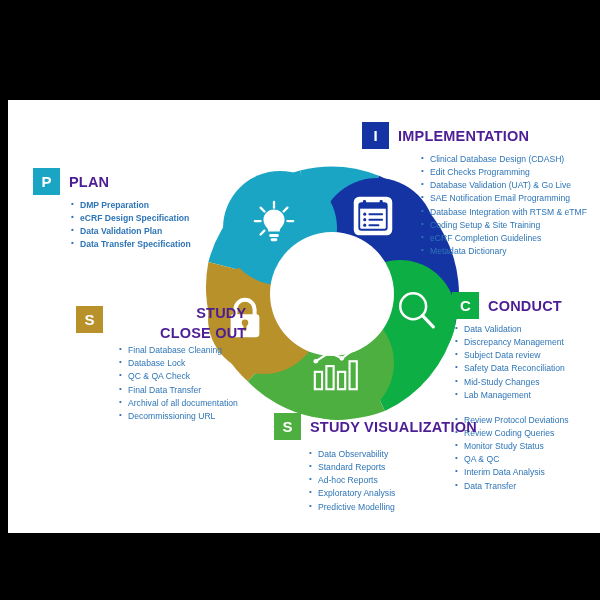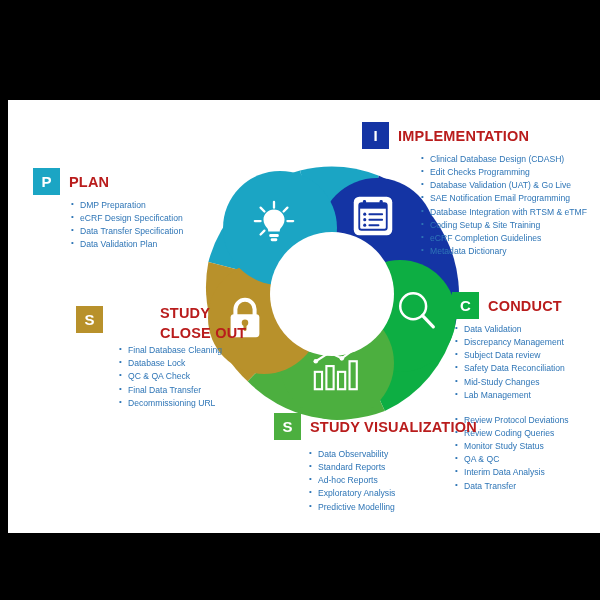--- a/index.html
+++ b/index.html
@@ -16,32 +16,32 @@
   #donut{position:absolute;left:196px;top:66px;width:256px;height:256px;}
   #donut .seg{position:absolute;left:0;top:0;width:256px;height:256px;}
   .wedge-icon{position:absolute;width:46px;height:46px;pointer-events:none;}
 
   
   .sect{position:absolute;}
   .badge{width:27px;height:27px;display:inline-flex;align-items:center;
          justify-content:center;color:#fff;font-weight:bold;font-size:15px;
          vertical-align:middle;}
   .head{display:flex;align-items:center;gap:9px;}
-  .head h2{margin:0;font-size:14.5px;font-weight:bold;color:#b91c1c;
-           letter-spacing:.2px;white-space:nowrap;}
+  .head h2{margin:0;font-size:14.5px;font-weight:bold;color:#4c1d95;
+           letter-spacing:.2px;white-space:nowrap;text-align:right;}
   .head.stack h2{line-height:1.35;margin-left:48px;}
   ul.items{margin:4px 0 0 0;padding:0;list-style:none;}
   ul.items li{font-size:8.6px;color:#2E75B6;line-height:1.53;
               white-space:nowrap;padding-left:9px;position:relative;}
   ul.items li:before{content:"•";position:absolute;left:0;top:-1px;
                      color:#2E75B6;font-size:8px;}
 
   
   #sec-plan{left:25px;top:68px;}
-  #sec-plan ul{margin-left:38px;}
+  #sec-plan ul{margin-left:38px;font-weight:bold;}
 
   #sec-impl{left:354px;top:22px;width:260px;}
   #sec-impl ul{margin-left:59px;}
 
   #sec-conduct{left:444px;top:192px;width:170px;}
   #sec-conduct ul{margin-left:3px;}
   #sec-conduct ul.second{margin-top:12px;}
 
   #sec-sv{left:266px;top:313px;width:230px;}
   #sec-sv ul{margin-left:35px;margin-top:8px;}
@@ -141,22 +141,22 @@
     </div>
 
     <div class="sect" id="sec-plan">
       <div class="head">
         <span class="badge" style="background:#1BA5C4;">P</span>
         <h2>PLAN</h2>
       </div>
       <ul class="items">
         <li>DMP Preparation</li>
         <li>eCRF Design Specification</li>
+        <li>Data Validation Plan</li>
         <li>Data Transfer Specification</li>
-        <li>Data Validation Plan</li>
       </ul>
     </div>
 
     <div class="sect" id="sec-impl">
       <div class="head">
         <span class="badge" style="background:#1434A4;">I</span>
         <h2>IMPLEMENTATION</h2>
       </div>
       <ul class="items">
         <li>Clinical Database Design (CDASH)</li>
@@ -213,18 +213,19 @@
         <div>
           <h2>STUDY</h2>
           <h2>CLOSE OUT</h2>
         </div>
       </div>
       <ul class="items">
         <li>Final Database Cleaning</li>
         <li>Database Lock</li>
         <li>QC &amp; QA Check</li>
         <li>Final Data Transfer</li>
+        <li>Archival of all documentation</li>
         <li>Decommissioning URL</li>
       </ul>
     </div>
 
   </div>
 </div>
 
 </body></html>

